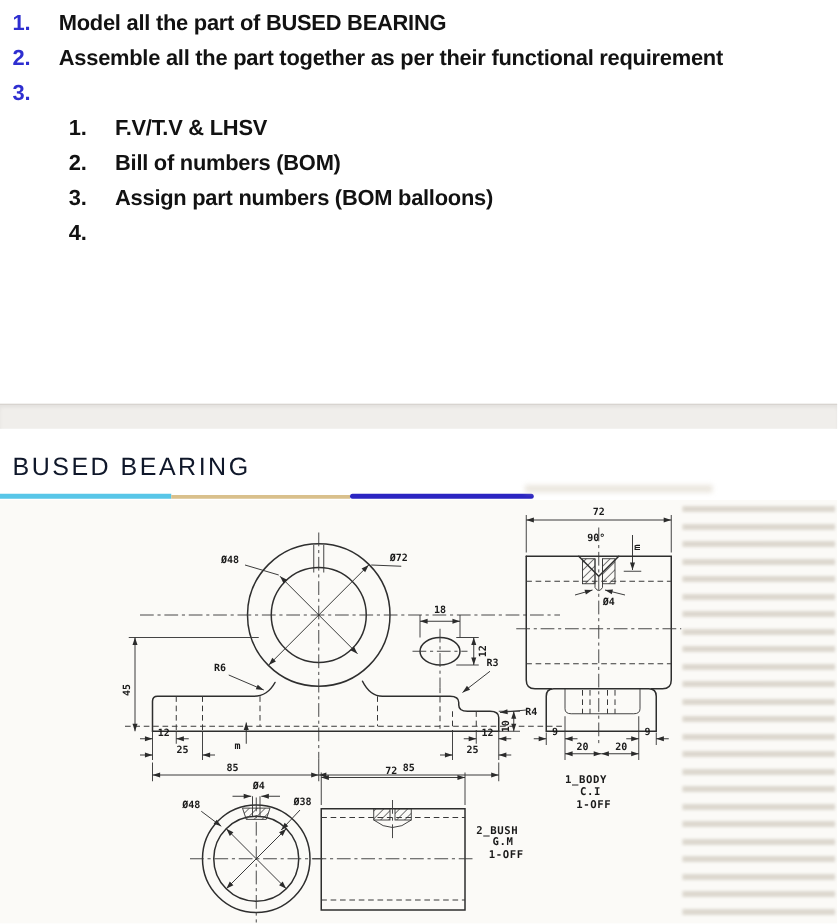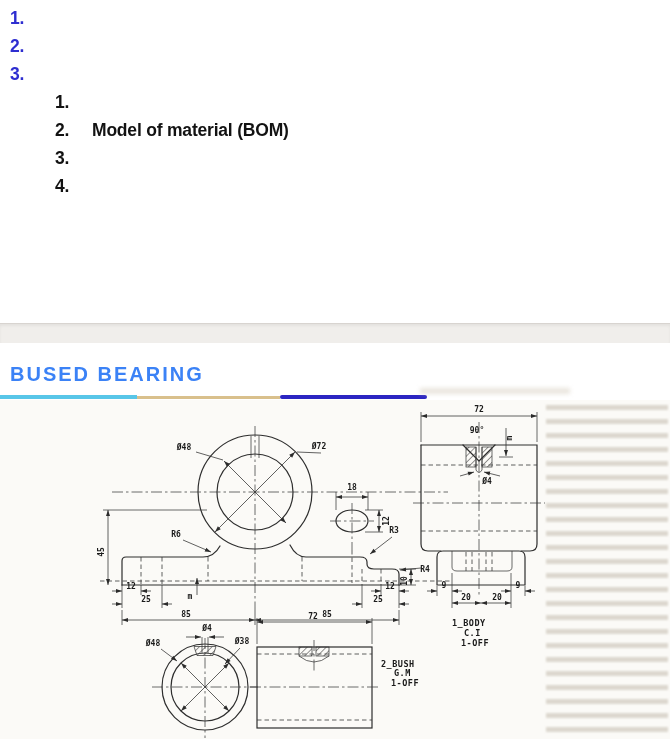--- a/index.html
+++ b/index.html
@@ -10,22 +10,22 @@
   .trow{display:flex;line-height:28px;font-size:17.5px;font-weight:bold;color:#121212;
         letter-spacing:-0.2px;}
   .trow .num{width:47px;padding-left:10px;box-sizing:border-box;}
   .trow.main .num{color:#2e2ed0;}
   .trow.sub{padding-left:55px;}
   .trow.sub .num{width:37px;padding-left:0;color:#121212;}
   
   .divider{position:absolute;top:323px;left:0;width:670px;height:19px;background:#f0eeeb;
            border-top:1px solid #d8d4d0;box-shadow:inset 0 2px 3px rgba(0,0,0,0.05);}
   
-  .sec-title{position:absolute;top:363px;left:10px;font-size:20px;font-weight:bold;
-             color:#3b82f6;letter-spacing:2px;}
+  .sec-title{position:absolute;top:363px;left:10px;font-size:20px;font-weight:normal;
+             color:#0f172a;letter-spacing:2px;}
   .underline{position:absolute;top:394px;left:0;width:427px;height:6px;display:flex;align-items:center;}
   .underline .u1{width:137px;height:3.5px;background:#58c6e8;}
   .underline .u2{width:143px;height:3px;background:#d9c08c;}
   .underline .u3{width:147px;height:4.5px;background:#2b25c2;border-radius:2px;}
   
   .drawing{position:absolute;top:400px;left:0;width:670px;height:339px;background:#fbfaf7;}
   svg text{font-family:"DejaVu Sans Mono",monospace;}
   .d{font-size:8px;font-weight:bold;fill:#1a1a1a;text-anchor:middle;}
   .lbl{font-size:8.5px;font-weight:bold;fill:#1a1a1a;text-anchor:start;letter-spacing:0.5px;}
   .s{stroke:#2e2e2e;stroke-width:1.2;fill:none;stroke-linecap:round;}
@@ -44,36 +44,40 @@
           opacity:0.5;filter:blur(2px);}
 </style>
 </head>
 <body>
 
 <div class="page">
 
   <div class="tasklist">
     <div class="trow main">
       <span class="num">1.</span>
+      <span class="txt">Model all the part of BUSED BEARING</span>
     </div>
     <div class="trow main">
       <span class="num">2.</span>
+      <span class="txt">Assemble all the part together as per their functional requirement</span>
     </div>
     <div class="trow main">
       <span class="num">3.</span>
     </div>
     <div class="trow sub">
       <span class="num">1.</span>
+      <span class="txt">F.V/T.V &amp; LHSV</span>
     </div>
     <div class="trow sub">
       <span class="num">2.</span>
-      <span class="txt">Model of material (BOM)</span>
+      <span class="txt">Bill of numbers (BOM)</span>
     </div>
     <div class="trow sub">
       <span class="num">3.</span>
+      <span class="txt">Assign part numbers (BOM balloons)</span>
     </div>
     <div class="trow sub">
       <span class="num">4.</span>
     </div>
   </div>
 
   <div class="divider"></div>
 
   <div class="sec-title">BUSED BEARING</div>
   <div class="underline">

